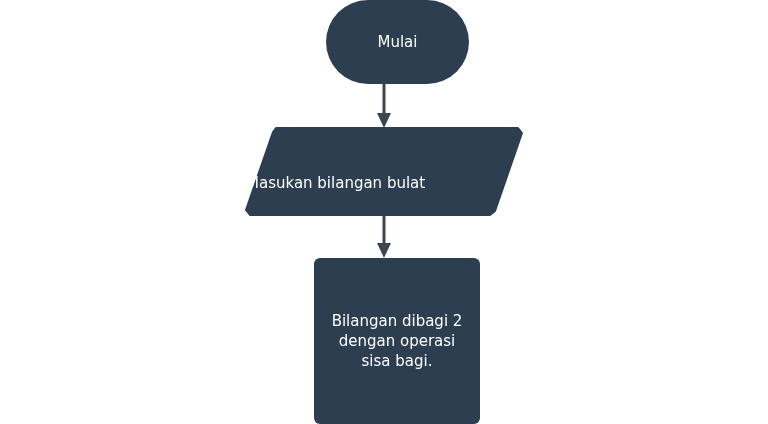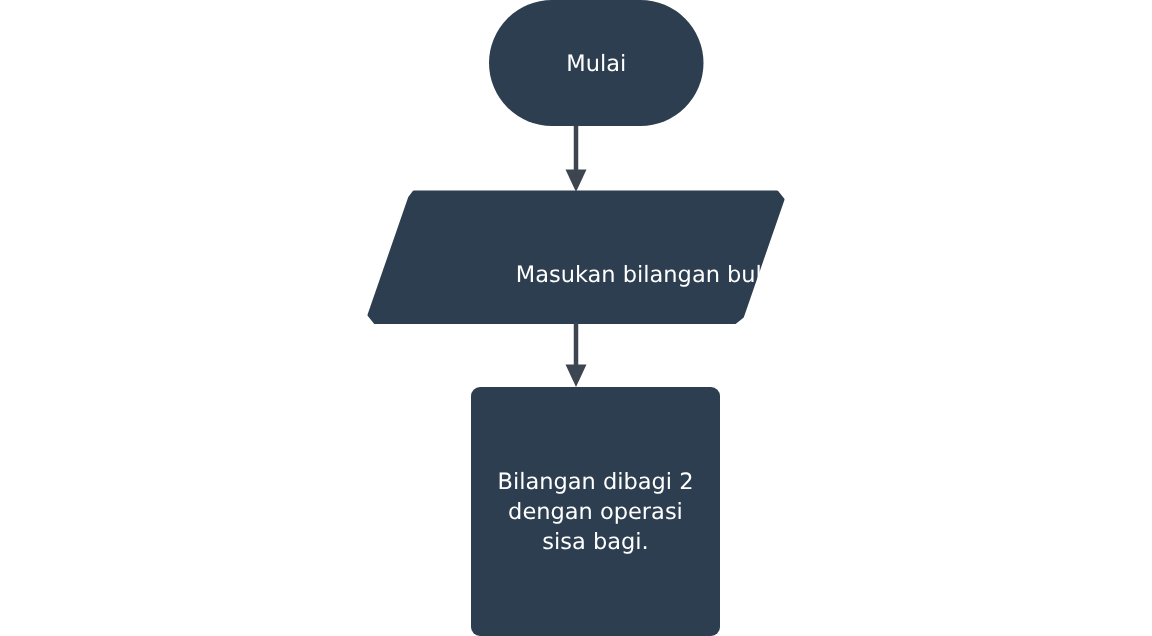--- a/index.html
+++ b/index.html
@@ -1,20 +1,20 @@
 <!DOCTYPE html>
 <html><head>
 <meta charset="utf-8">
 <style>
   html, body { margin:0; padding:0; }
   body { width:768px; height:424px; background:#ffffff; position:relative; overflow:hidden;
          font-family:"DejaVu Sans", "Liberation Sans", sans-serif; }
   .node { position:absolute; color:#ffffff; display:flex; align-items:center; justify-content:center; text-align:center;margin-left:13px; }
   .start { left:313px; top:0px; width:143px; height:84px; background:#2c3e50; border-radius:42px; font-size:15px; }
-  .para-label { position:absolute; left:246px; top:128px; width:277px; height:110px; display:flex; align-items:center; justify-content:flex-end; color:#fff; font-size:15px; }
+  .para-label { position:absolute; left:246px; top:128px; width:277px; height:110px; display:flex; align-items:center; justify-content:flex-start; color:#fff; font-size:15px; }
   .process { left:301px; top:258px; width:166px; height:166px; background:#2c3e50; border-radius:6px; font-size:15px; line-height:20px; white-space:pre-line;justify-content:center; }
   svg.arrows { position:absolute; left:0; top:0; }
 </style>
 </head>
 <body>
 
 <svg class="arrows" width="768" height="424">
   <polygon points="276,128 518,128 522,133 495,211 490,215 250,215 246,210 273,132" fill="#2c3e50" stroke="#2c3e50" stroke-width="2" stroke-linejoin="round"></polygon>
   <g>
     <line x1="384" y1="84" x2="384" y2="114" stroke="#3d4650" stroke-width="3"></line>

